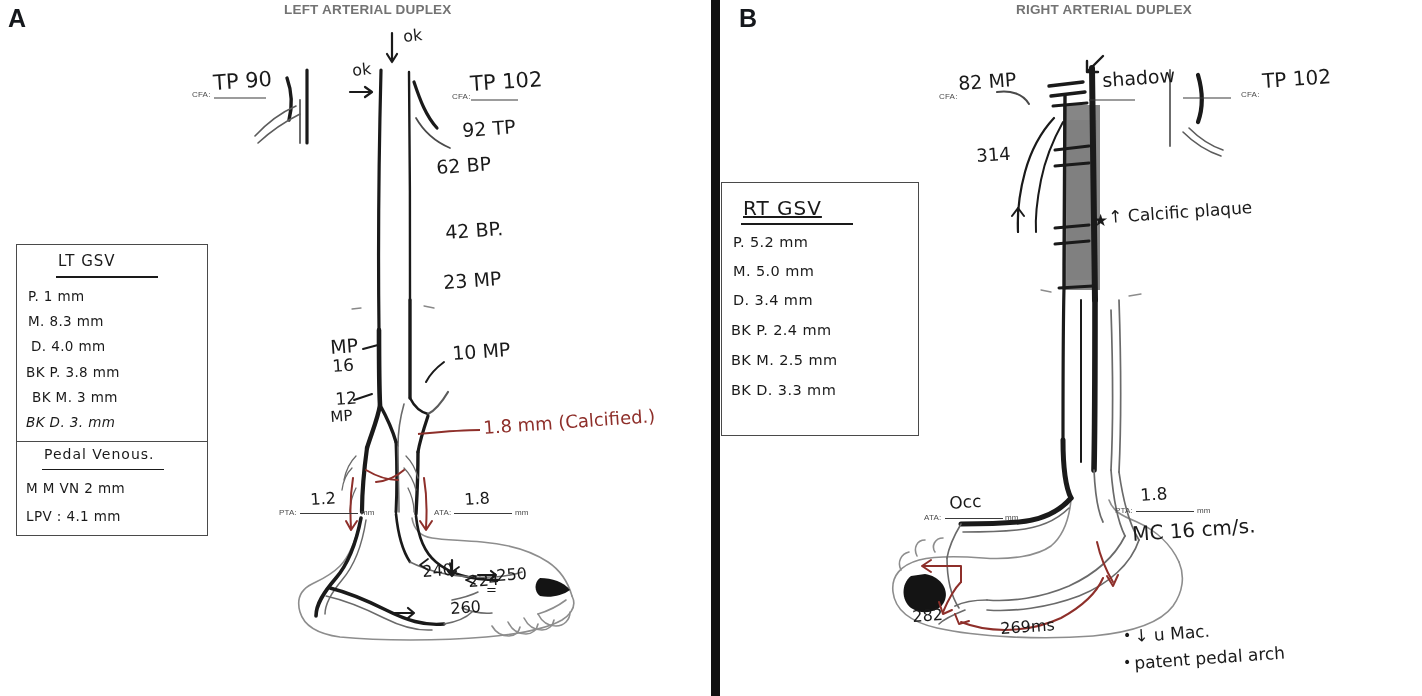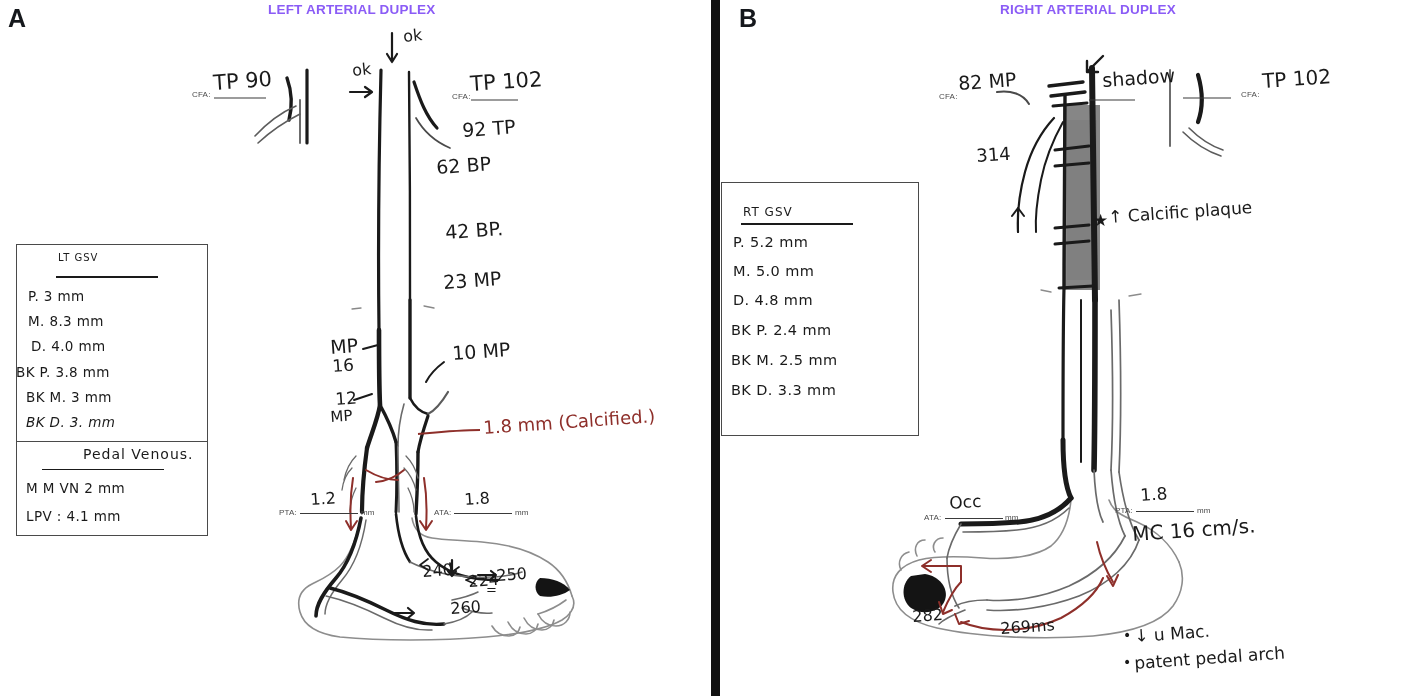--- a/index.html
+++ b/index.html
@@ -41,23 +41,24 @@
     font-weight: bold;
     font-size: 25px;
     color: #15181c;
     letter-spacing: 0px;
   }
   .panel-title {
     position: absolute;
     font-family: "Liberation Sans", sans-serif;
     font-weight: bold;
     font-size: 13.5px;
-    color: #8b5cf6;
+    color: #737373;
     letter-spacing: 0.2px;
     white-space: nowrap;
+    margin-left: 16px;
   }
 
   
   .hw {
     position: absolute;
     font-family: "DejaVu Sans", sans-serif;
     color: #1a1a1a;
     white-space: nowrap;
     line-height: 1.08;
   }
@@ -89,21 +90,21 @@
   }
   .meas-sep {
     position: absolute;
     border-top: 1.6px solid #4a4a4a;
     left: 0;
     right: 0;
   }
   .meas-title {
     position: absolute;
     font-family: "DejaVu Sans", sans-serif;
-    font-size: 10px;
+    font-size: 15px;
     color: #1a1a1a;
     white-space: nowrap;
     letter-spacing: 1px;
   }
   .meas-title-rule {
     position: absolute;
     border-bottom: 2px solid #1a1a1a;
   }
   .meas-row {
     position: absolute;
@@ -247,28 +248,28 @@
         <line x1="471" y1="100" x2="518" y2="100"></line>
       </g>
     </svg>
 
     <div class="meas-box" style="left:16px; top:244px; width:192px; height:292px;">
       <div class="meas-sep" style="top:196px;"></div>
     </div>
     <div class="meas-title slant3" style="left:58px; top:252px;">LT  GSV</div>
     <div class="meas-title-rule" style="left:56px; top:276px; width:102px;"></div>
 
-    <div class="meas-row slant3" style="left:28px; top:288px;">P.  3 mm</div>
+    <div class="meas-row slant3" style="left:28px; top:288px;">P.  1 mm</div>
     <div class="meas-row slant3" style="left:28px; top:313px;">M.  8.3 mm</div>
     <div class="meas-row slant3" style="left:31px; top:338px;">D.  4.0 mm</div>
-    <div class="meas-row slant3" style="left:16px; top:364px;">BK P.  3.8 mm</div>
-    <div class="meas-row slant3" style="left:26px; top:389px;">BK M.  3 mm</div>
+    <div class="meas-row slant3" style="left:26px; top:364px;">BK P.  3.8 mm</div>
+    <div class="meas-row slant3" style="left:32px; top:389px;">BK M.  3 mm</div>
     <div class="meas-row slant3" style="left:26px; top:414px;font-style:italic;">BK D.  3. mm</div>
 
-    <div class="meas-title slant3" style="left:44px; top:446px; font-size:14px;margin-left:39px;">Pedal Venous.</div>
+    <div class="meas-title slant3" style="left:44px; top:446px; font-size:14px;">Pedal Venous.</div>
     <div class="meas-title-rule" style="left:42px; top:469px; width:122px; border-bottom-width:1.6px;"></div>
     <div class="meas-row slant3" style="left:26px; top:480px;">M M  VN  2 mm</div>
     <div class="meas-row slant3" style="left:26px; top:508px;text-align:center;">LPV : 4.1 mm</div>
 
     <div class="form-lbl" style="left:192px; top:90px;">CFA:</div>
     <div class="hw slant" style="left:214px; top:72px; font-size:21px;">TP 90</div>
 
     <div class="form-lbl" style="left:452px; top:92px;">CFA:</div>
     <div class="hw slant" style="left:471px; top:73px; font-size:21px;">TP 102</div>
 
@@ -402,26 +403,26 @@
         <path d="M244 614 l4 10 l10 -3"></path>
       </g>
 
       <g fill="none" stroke="#3a3a3a" stroke-width="1.2">
         <line x1="378" y1="100" x2="424" y2="100"></line>
         <line x1="472" y1="98" x2="520" y2="98"></line>
       </g>
     </svg>
 
     <div class="meas-box" style="left:10px; top:182px; width:198px; height:254px;"></div>
-    <div class="meas-title slant3" style="left:32px; top:205px; font-size:12px;">RT GSV</div>
+    <div class="meas-title slant3" style="left:32px; top:196px; font-size:20px;text-decoration:underline;">RT GSV</div>
     <div class="meas-title-rule" style="left:30px; top:223px; width:112px;"></div>
 
     <div class="meas-row slant3" style="left:22px; top:234px; font-size:14.5px;text-align:center;">P. 5.2 mm</div>
     <div class="meas-row slant3" style="left:22px; top:263px; font-size:14.5px;">M. 5.0 mm</div>
-    <div class="meas-row slant3" style="left:22px; top:292px; font-size:14.5px;">D. 4.8 mm</div>
+    <div class="meas-row slant3" style="left:22px; top:292px; font-size:14.5px;">D. 3.4 mm</div>
     <div class="meas-row slant3" style="left:20px; top:322px; font-size:14.5px;">BK P. 2.4 mm</div>
     <div class="meas-row slant3" style="left:20px; top:352px; font-size:14.5px;">BK M. 2.5 mm</div>
     <div class="meas-row slant3" style="left:20px; top:382px; font-size:14.5px;">BK D. 3.3 mm</div>
 
     <div class="form-lbl" style="left:228px; top:92px;">CFA:</div>
     <div class="hw slant" style="left:248px; top:73px; font-size:19px;">82 MP</div>
 
     <div class="form-lbl" style="left:530px; top:90px;">CFA:</div>
     <div class="hw slant" style="left:552px; top:71px; font-size:20px;">TP 102</div>
 

